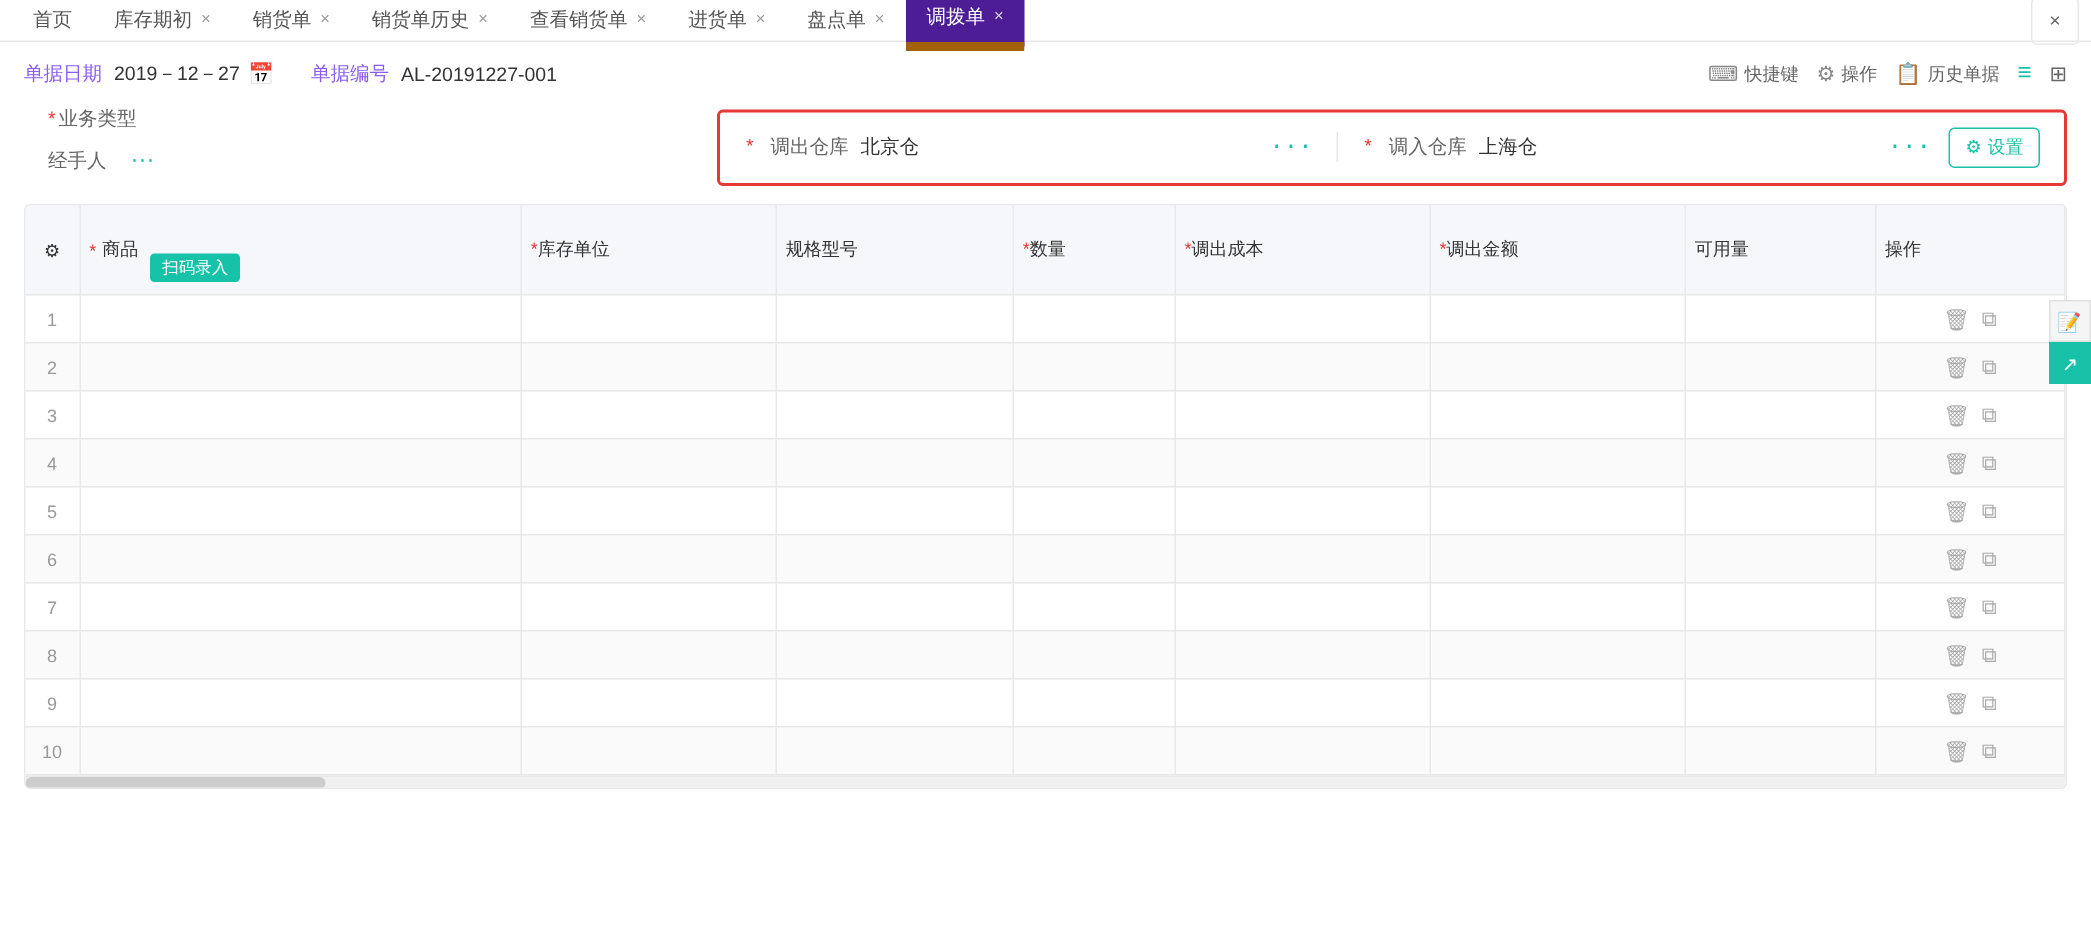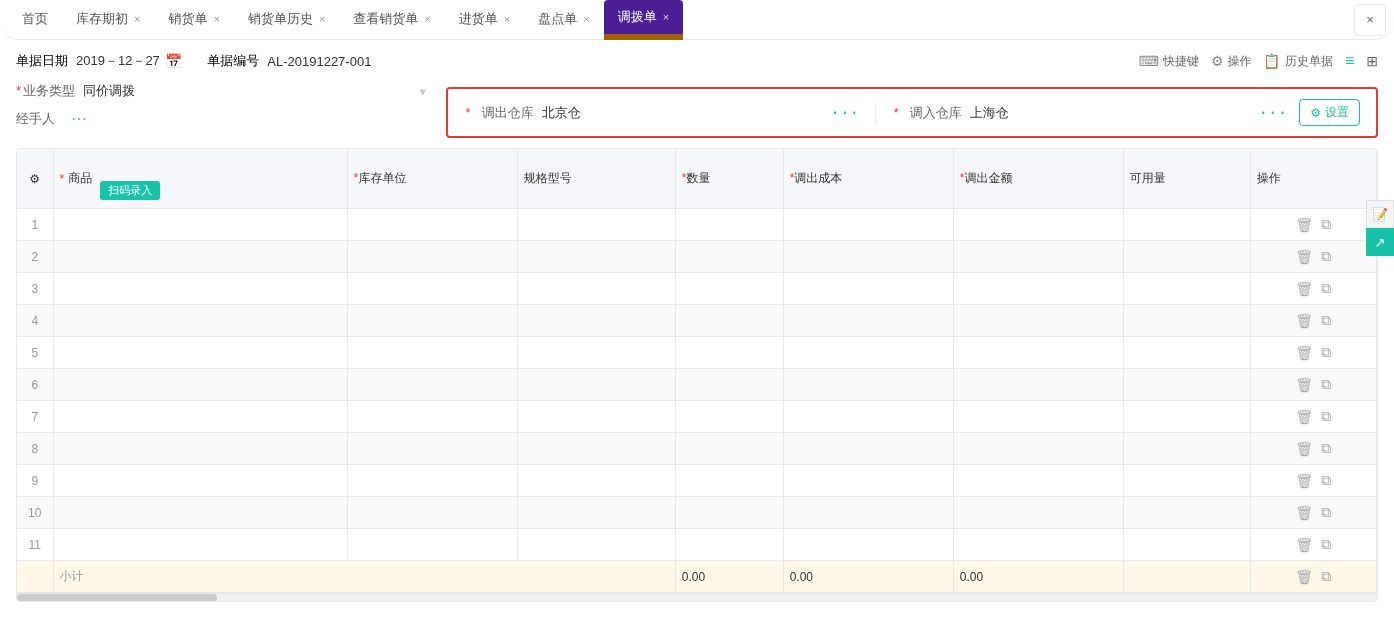--- a/index.html
+++ b/index.html
@@ -4,23 +4,22 @@
   <style>
     * { box-sizing: border-box; margin: 0; padding: 0; }
     body { font-family: 'Microsoft YaHei', Arial, sans-serif; font-size: 13px; background: #fff; color: #333; overflow: hidden; }
 
     
     .tab-bar {
       display: flex;
       align-items: center;
       border-bottom: 1px solid #e8e8e8;
       background: #fff;
-      height: 40px;
+      height: 28px;
       padding: 0 8px;
-      border-radius: 19px;
     }
     .tab-item {
       display: flex;
       align-items: center;
       padding: 0 14px;
       height: 40px;
       cursor: pointer;
       font-size: 13px;
       color: #555;
       border-bottom: 2px solid transparent;
@@ -66,21 +65,21 @@
       display: flex;
       align-items: center;
       margin-bottom: 12px;
     }
     .header-field {
       display: flex;
       align-items: center;
       margin-right: 24px;
     }
     .header-label {
-      color: #000000;
+      color: #8b5cf6;
       margin-right: 8px;
       font-size: 13px;
     }
     .header-value {
       color: #333;
       font-size: 13px;
       font-weight: 400;
     }
     .calendar-icon {
       color: #18c2a8;
@@ -100,23 +99,24 @@
       color: #666;
       cursor: pointer;
       font-size: 12px;
       gap: 4px;
     }
     .action-link .icon { font-size: 14px; color: #888; }
 
     
     .form-section {
       display: flex;
-      align-items: flex-end;
-      gap: 0;
+      align-items: center;
+      gap: 16px;
       margin-bottom: 10px;
+      margin-left: 16px;
     }
     .form-left {
       width: 430px;
       padding-right: 20px;
     }
     .form-right {
       flex: 1;
       border: 2px solid #e53935;
       border-radius: 4px;
       padding: 10px 16px;
@@ -400,24 +400,20 @@
     </div>
   </div>
 
   <div class="form-section">
 
     <div class="form-left">
       <div class="field-row">
         <span class="field-label">
           <span class="required-star">*</span><span>业务类型</span>
         </span>
-        <div class="field-select">
-          <span class="field-value">同价调拨</span>
-          <span class="dropdown-arrow">▾</span>
-        </div>
       </div>
       <div class="field-row">
         <span class="field-label">经手人</span>
         <span class="more-btn">···</span>
       </div>
     </div>
 
     <div class="form-right">
       <div class="warehouse-field">
         <span class="warehouse-label">
@@ -633,50 +629,20 @@
             <td></td>
             <td></td>
             <td></td>
             <td>
     <div class="action-icons">
       <span class="action-icon">🗑</span>
       <span class="action-icon">⧉</span>
     </div>
             </td>
           </tr>
-          <tr>
-            <td class="row-num">11</td>
-            <td></td>
-            <td></td>
-            <td></td>
-            <td></td>
-            <td></td>
-            <td></td>
-            <td></td>
-            <td>
-    <div class="action-icons">
-      <span class="action-icon">🗑</span>
-      <span class="action-icon">⧉</span>
-    </div>
-            </td>
-          </tr>
-          <tr class="subtotal">
-  <td class="row-num"></td>
-  <td colspan="3" style="color:#999;font-size:12px;">小计</td>
-  <td style="color:#333;">0.00</td>
-  <td style="color:#333;">0.00</td>
-  <td style="color:#333;">0.00</td>
-  <td></td>
-  <td>
-    <div class="action-icons">
-      <span class="action-icon">🗑</span>
-      <span class="action-icon">⧉</span>
-    </div>
-  </td>
-</tr>
         </tbody>
     </table>
     <div class="scroll-bar">
       <div class="scroll-thumb"></div>
     </div>
   </div>
 </div>
 
 <div class="side-btns">
   <div class="side-btn">📝</div>

